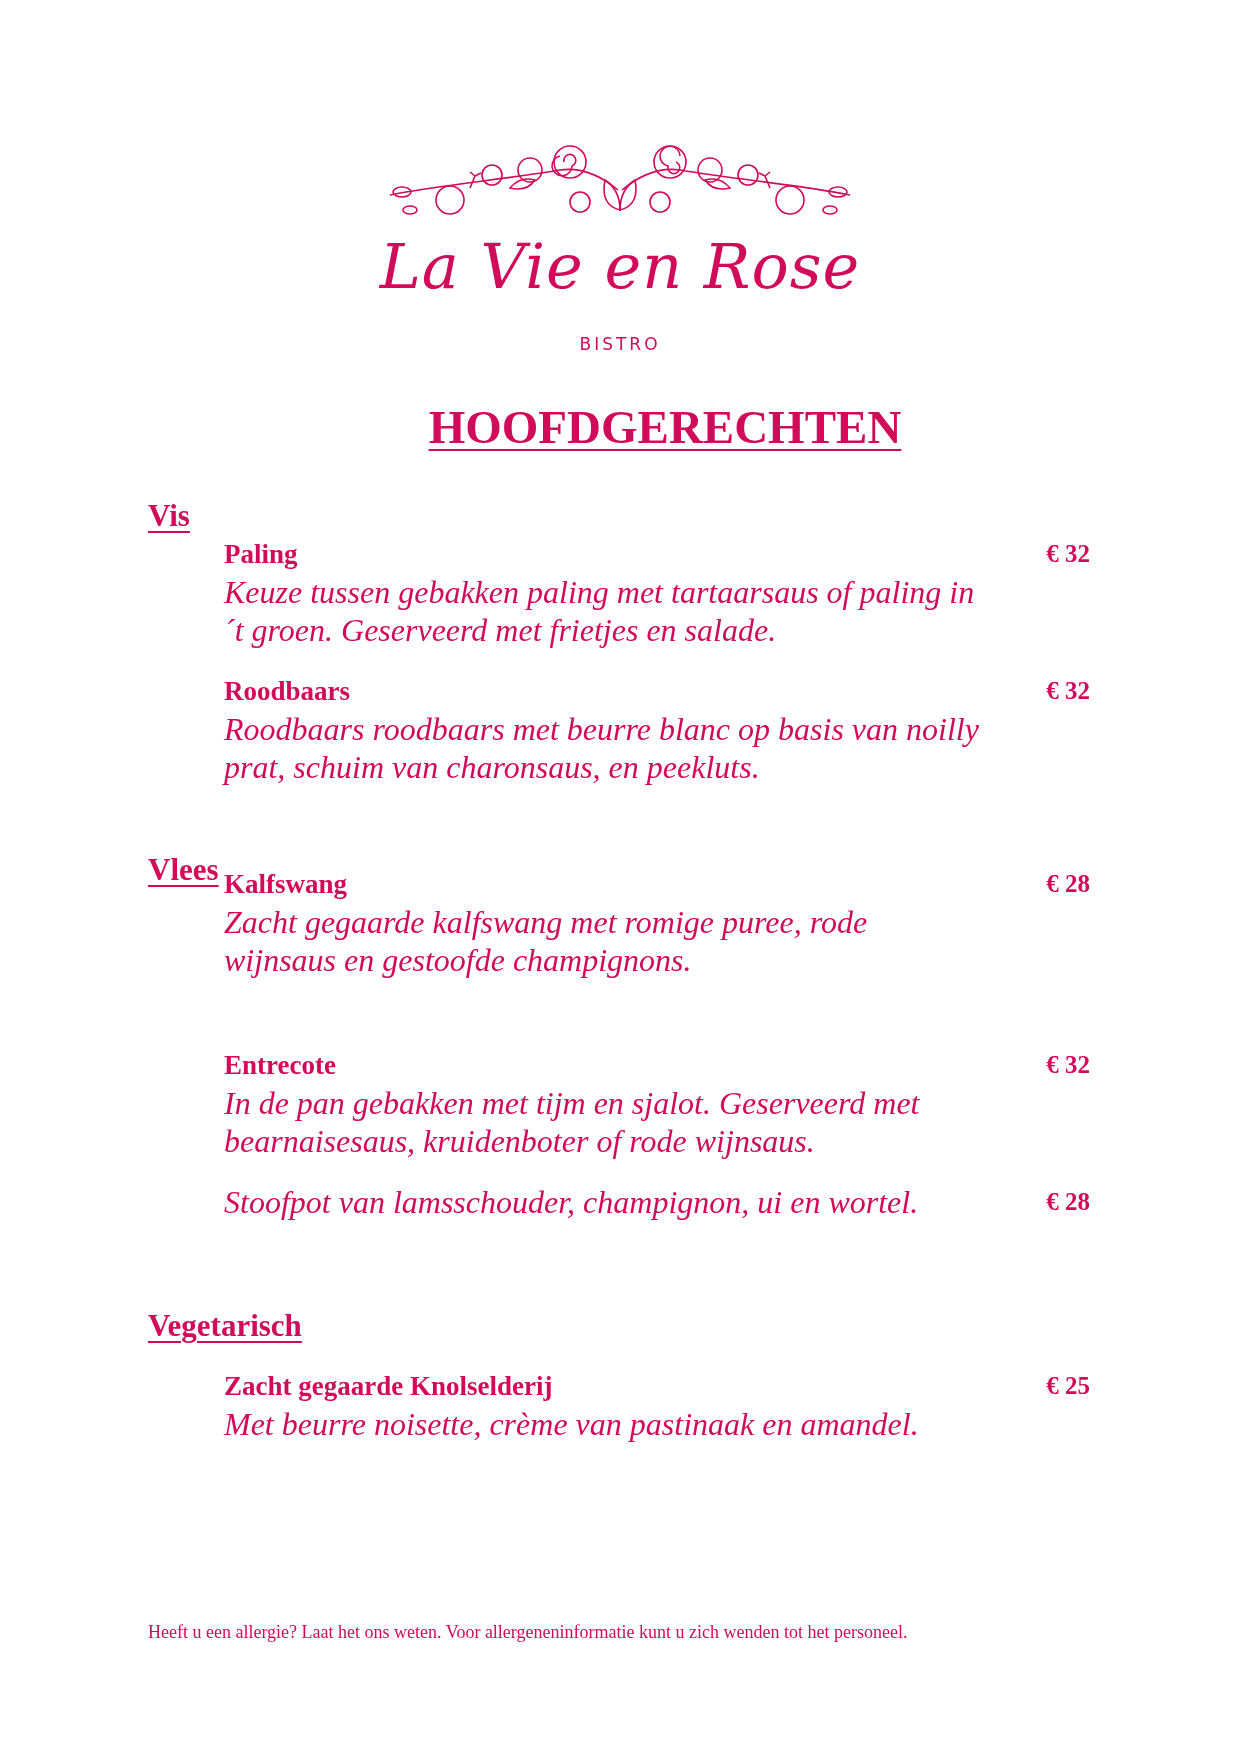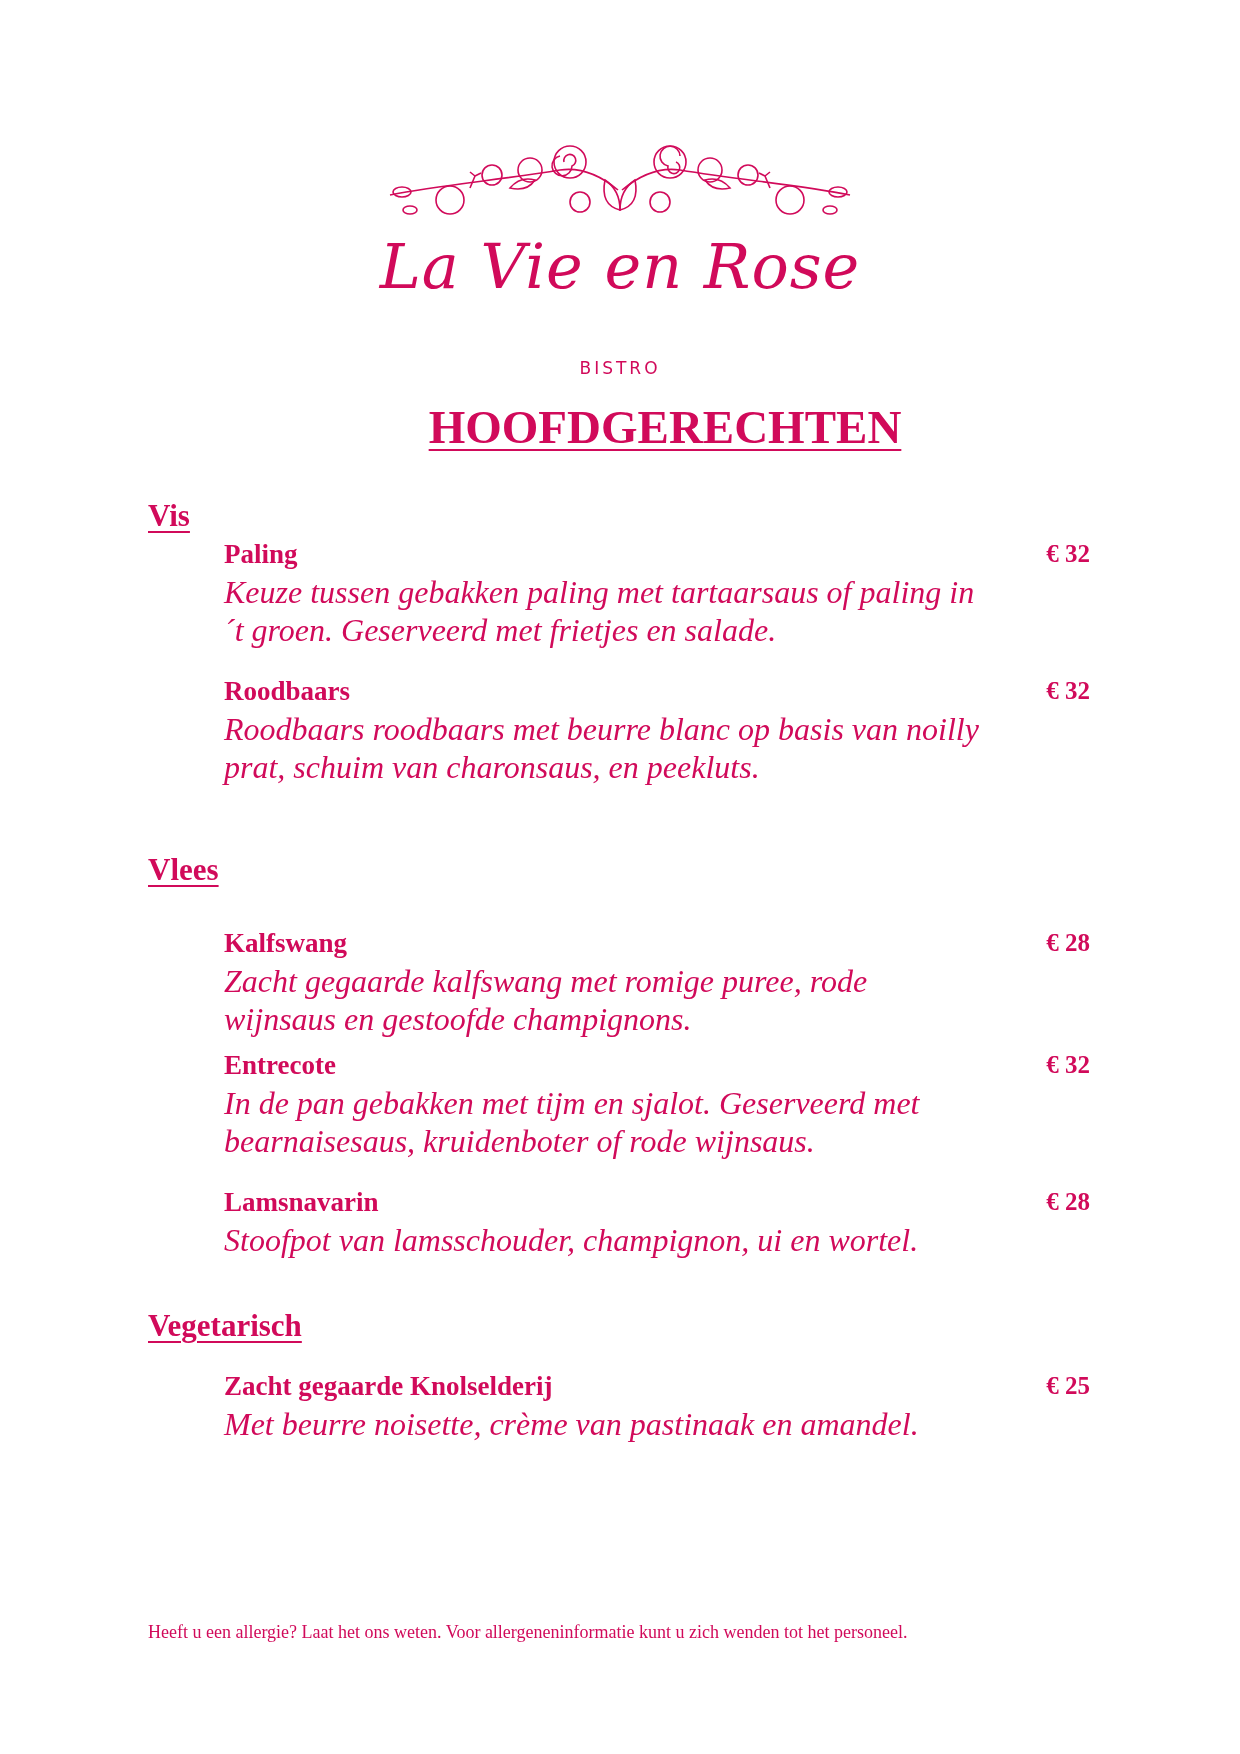--- a/index.html
+++ b/index.html
@@ -4,21 +4,21 @@
   <style>
     html, body { margin: 0; padding: 0; background: #ffffff; }
     body { width: 1240px; height: 1754px; position: relative; overflow: hidden;
            font-family: "DejaVu Serif", "Liberation Serif", serif; color: #d10a5a; }
     .logo { position: absolute; left: 380px; top: 140px; width: 480px; height: 220px; }
     .logo svg { display: block; }
     .script-title { position: absolute; left: 0; top: 230px; width: 1240px; text-align: center;
                     font-family: "DejaVu Serif", serif; font-style: italic; font-size: 62px;
                     color: #d10a5a; letter-spacing: 1px; }
     .bistro { position: absolute; left: 0; top: 334px; width: 1240px; text-align: center;
-              font-family: "DejaVu Sans", sans-serif; font-size: 17px; letter-spacing: 3px; color: #d10a5a; margin-top: 24px; }
+              font-family: "DejaVu Sans", sans-serif; font-size: 17px; letter-spacing: 3px; color: #d10a5a; }
     .page-title { position: absolute; left: 0; top: 400px; width: 1240px; text-align: center; padding-left: 45px; }
     .page-title span { font-family: "Liberation Serif", serif; font-weight: bold; font-size: 47px;
                        color: #d10a5a; text-decoration: underline; text-decoration-thickness: 2px;
                        text-underline-offset: 6px; }
     .section-head { position: absolute; left: 148px; font-family: "Liberation Serif", serif;
                     font-weight: bold; font-size: 31px; color: #d10a5a; text-decoration: underline;
                     text-decoration-thickness: 2px; text-underline-offset: 5px; }
     .dish { position: absolute; left: 224px; width: 866px; }
     .dish-name { font-family: "Liberation Serif", serif; font-weight: bold; font-size: 27px; color: #d10a5a;
                  line-height: 38px; }
@@ -73,32 +73,31 @@
   <div class="dish-price">€ 32</div>
   <div class="dish-desc">Keuze tussen gebakken paling met tartaarsaus of paling in ´t groen. Geserveerd met frietjes en salade.</div>
 </div>
 <div class="dish" style="top:672px;">
   <div class="dish-name">Roodbaars</div>
   <div class="dish-price">€ 32</div>
   <div class="dish-desc">Roodbaars roodbaars met beurre blanc op basis van noilly prat, schuim van charonsaus, en peekluts.</div>
 </div>
 
 <div class="section-head" style="top:852px;">Vlees</div>
-<div class="dish" style="top:924px;">
+<div class="dish" style="top:865px;">
   <div class="dish-name">Kalfswang</div>
   <div class="dish-price">€ 28</div>
   <div class="dish-desc">Zacht gegaarde kalfswang met romige puree, rode wijnsaus en gestoofde champignons.</div>
 </div>
 <div class="dish" style="top:1046px;">
   <div class="dish-name">Entrecote</div>
   <div class="dish-price">€ 32</div>
   <div class="dish-desc">In de pan gebakken met tijm en sjalot. Geserveerd met bearnaisesaus, kruidenboter of rode wijnsaus.</div>
 </div>
 <div class="dish" style="top:1183px;">
-  <div class="dish-name">Lamsnavarin</div>
   <div class="dish-price">€ 28</div>
   <div class="dish-desc" style="width:860px;">Stoofpot van lamsschouder, champignon, ui en wortel.</div>
 </div>
 
 <div class="section-head" style="top:1308px;">Vegetarisch</div>
 <div class="dish" style="top:1367px;">
   <div class="dish-name">Zacht gegaarde Knolselderij</div>
   <div class="dish-price">€ 25</div>
   <div class="dish-desc" style="width:860px;">Met beurre noisette, crème van pastinaak en amandel.</div>
 </div>

